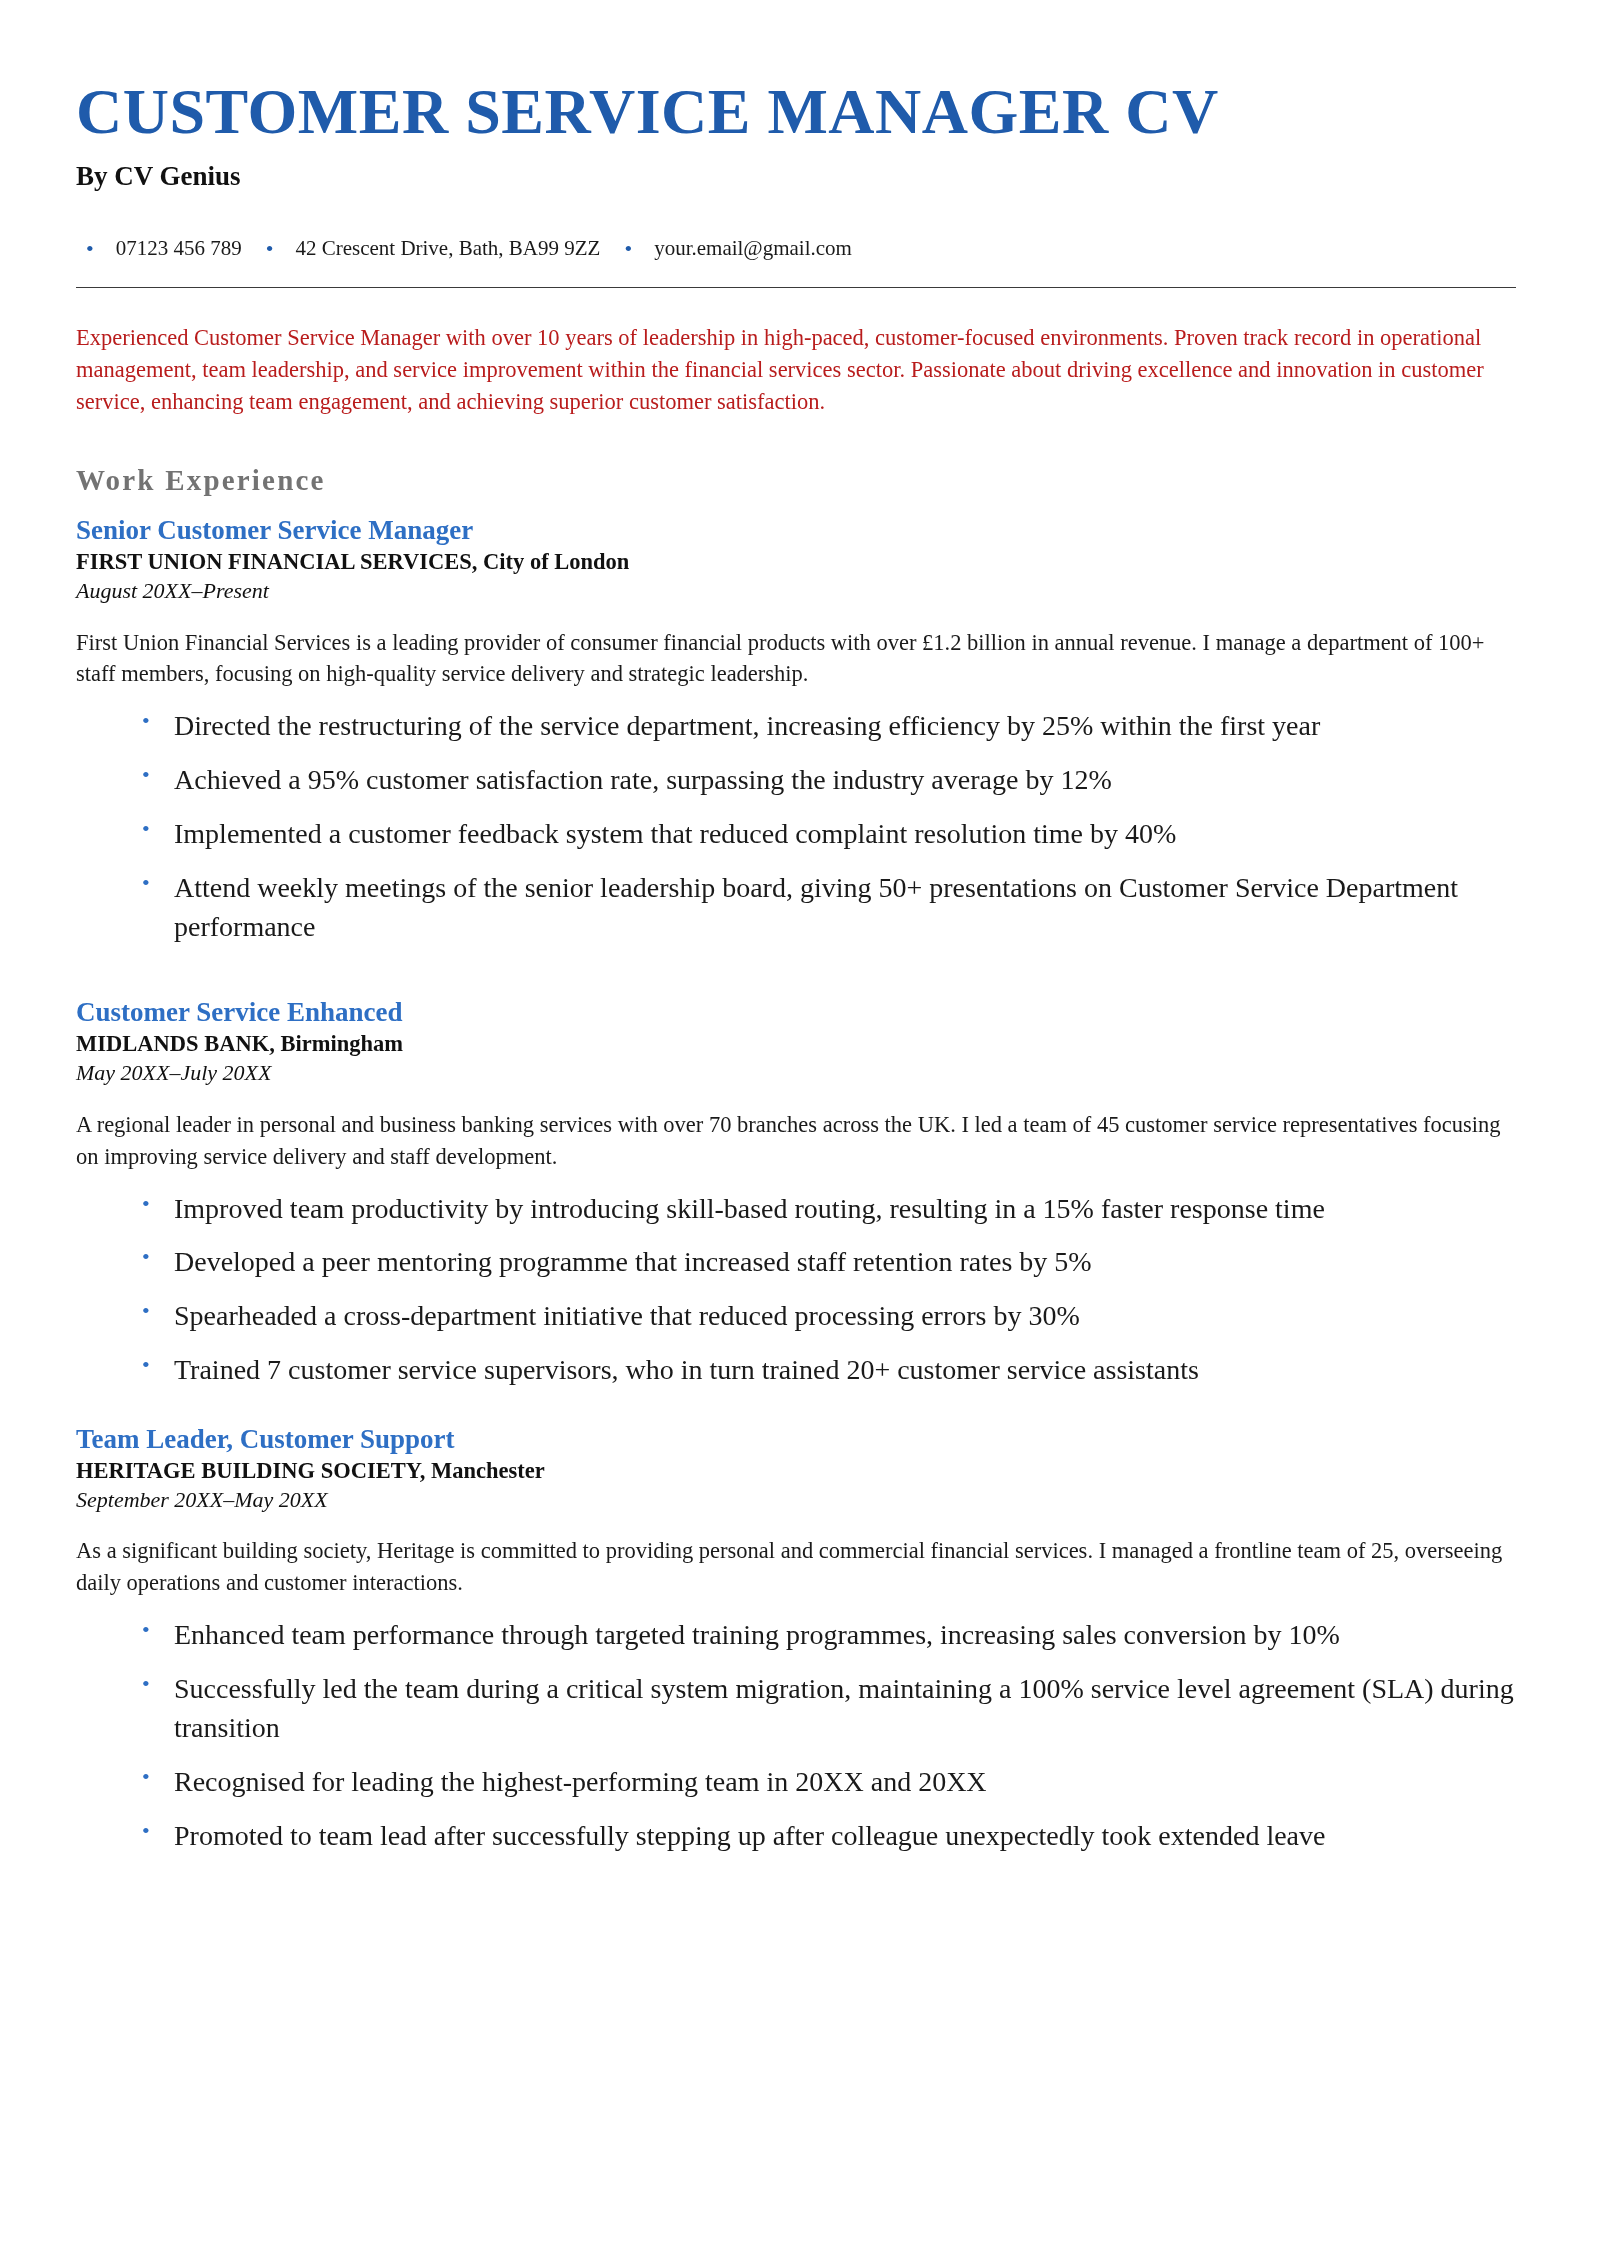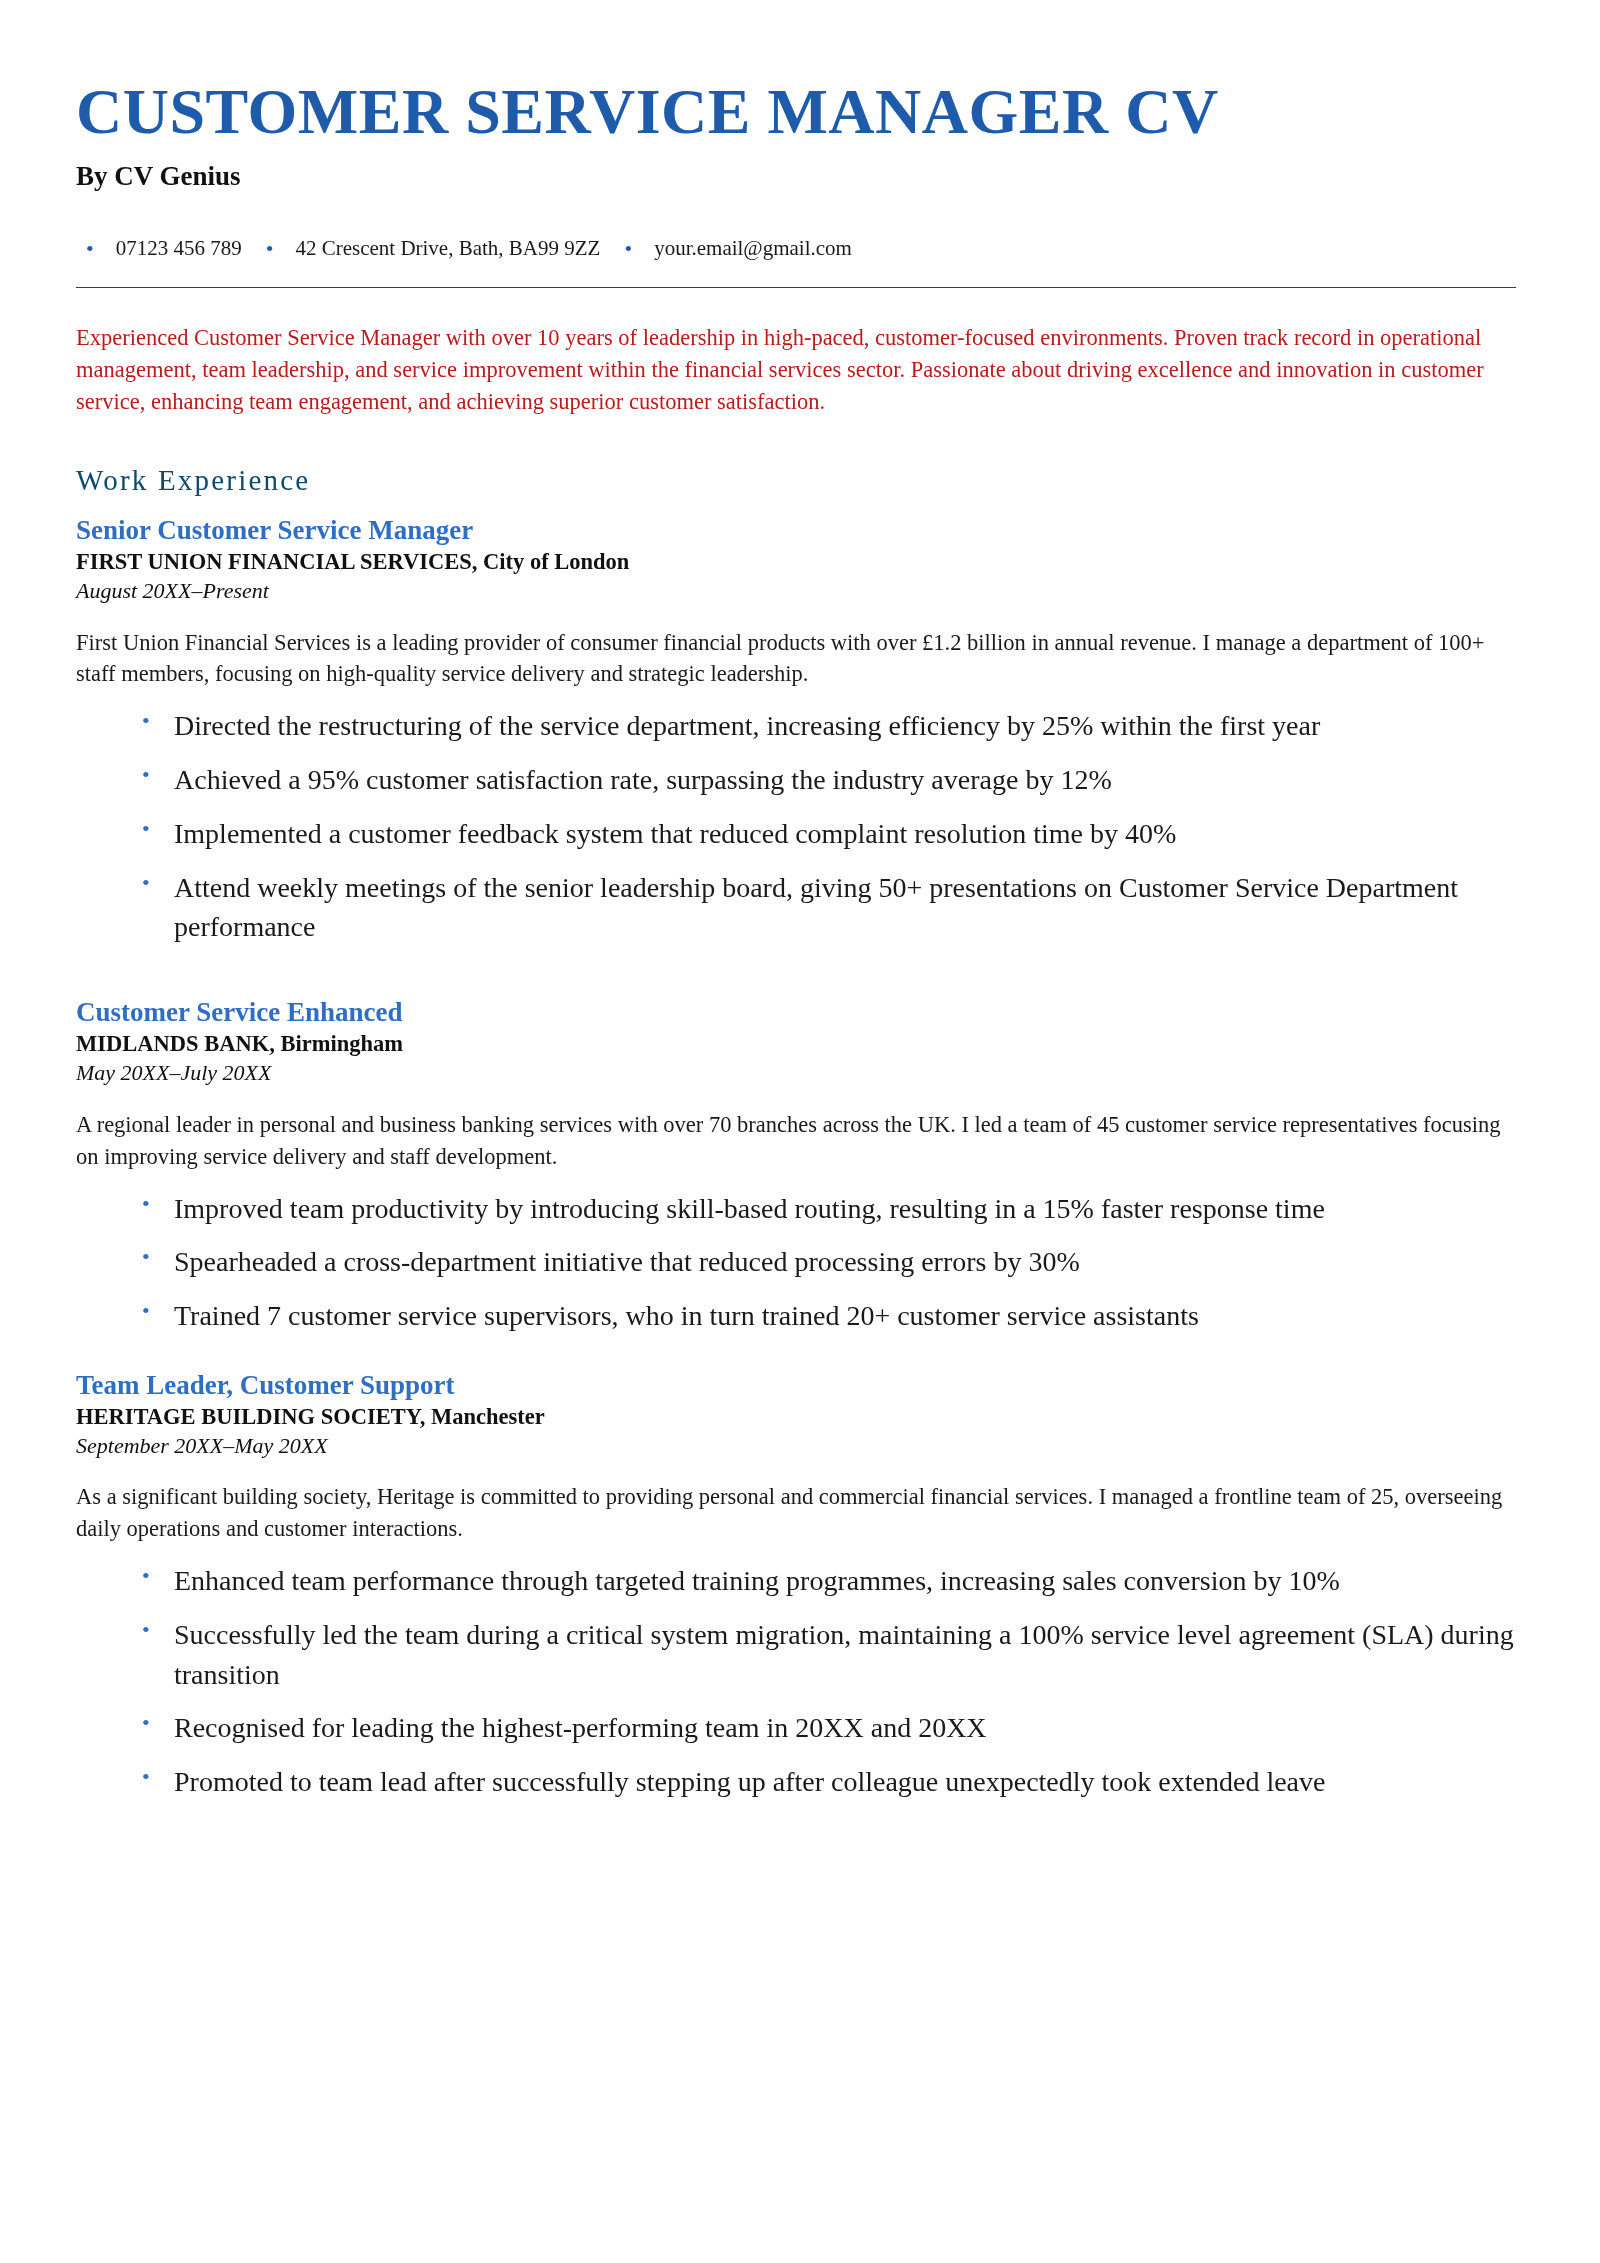--- a/index.html
+++ b/index.html
@@ -66,22 +66,22 @@
   .summary {
     font-size: 22.5px;
     line-height: 1.42;
     color: #b91c1c;
     margin-bottom: 46px;
     text-align: left;
   }
   .section-title {
     font-family: "Liberation Serif", serif;
     font-size: 29px;
-    font-weight: normal;
-    color: #0c4a6e;
+    font-weight: bold;
+    color: #737373;
     letter-spacing: 2.2px;
     margin: 0 0 18px 0;
   }
   .job {
     margin-bottom: 34px;
   }
   .job-title {
     font-size: 27px;
     color: #2e6fc4;
     margin-bottom: 3px;
@@ -166,20 +166,21 @@
 
   <div class="spacer-lg"></div>
 
   <div class="job">
     <div class="job-title">Customer Service Enhanced</div>
     <div class="job-company">MIDLANDS BANK, Birmingham</div>
     <div class="job-dates">May 20XX–July 20XX</div>
     <p class="job-desc">A regional leader in personal and business banking services with over 70 branches across the UK. I led a team of 45 customer service representatives focusing on improving service delivery and staff development.</p>
     <ul class="bullets">
       <li>Improved team productivity by introducing skill-based routing, resulting in a 15% faster response time</li>
+      <li>Developed a peer mentoring programme that increased staff retention rates by 5%</li>
       <li>Spearheaded a cross-department initiative that reduced processing errors by 30%</li>
       <li>Trained 7 customer service supervisors, who in turn trained 20+ customer service assistants</li>
     </ul>
   </div>
 
   <div class="job">
     <div class="job-title">Team Leader, Customer Support</div>
     <div class="job-company">HERITAGE BUILDING SOCIETY, Manchester</div>
     <div class="job-dates">September 20XX–May 20XX</div>
     <p class="job-desc">As a significant building society, Heritage is committed to providing personal and commercial financial services. I managed a frontline team of 25, overseeing daily operations and customer interactions.</p>

